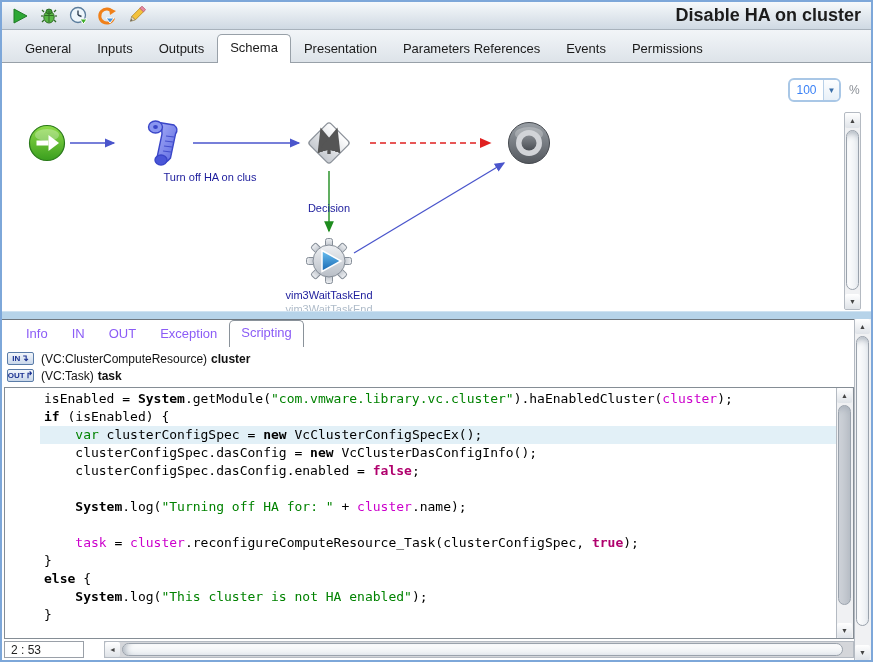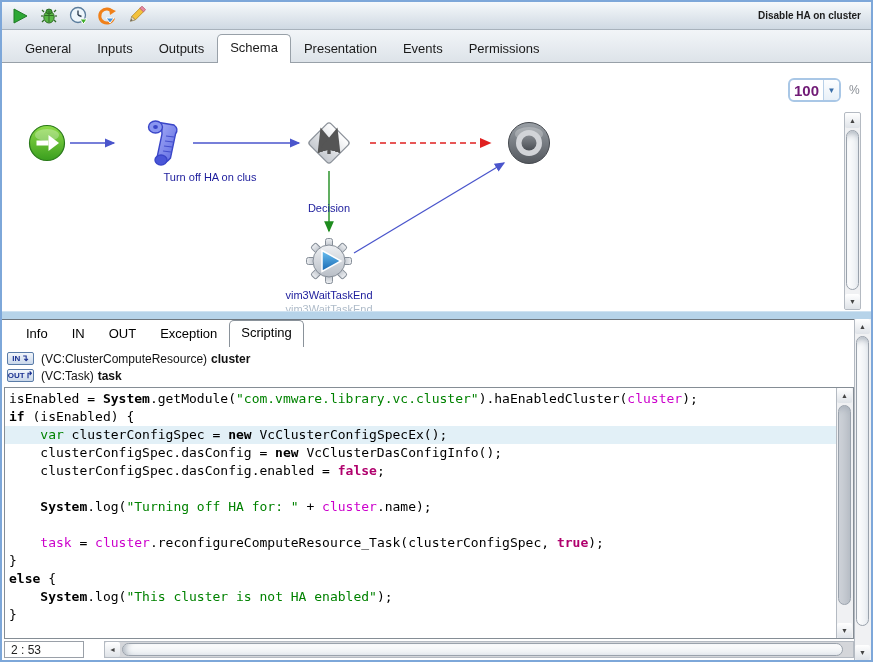--- a/index.html
+++ b/index.html
@@ -12,21 +12,21 @@
   }
 
   
   .toolbar {
     height: 28px; display: flex; align-items: center;
     background: linear-gradient(#f6f9fb, #cfd9e3);
     border-bottom: 1px solid #a8b2bc; padding: 0 8px;
   }
   .toolbar .icons { display: flex; align-items: center; gap: 9px; }
   .tool-btn { width: 20px; height: 20px; display: flex; align-items: center; justify-content: center; cursor: pointer; }
-  .toolbar .title { margin-left: auto; font-size: 10px; font-weight: bold; color: #1c1c1c; padding-right: 2px; }
+  .toolbar .title { margin-left: auto; font-size: 18px; font-weight: bold; color: #1c1c1c; padding-right: 2px; }
 
   
   .tabstrip {
     height: 33px; display: flex; align-items: flex-end;
     background: linear-gradient(#f2f5f8, #dde3e9);
     border-bottom: 1px solid #98a0a8; padding-left: 10px;
   }
   .tab {
     font-size: 13px; color: #1a1a1a; padding: 5px 12px 6px 12px; cursor: pointer;
     border: 1px solid transparent; border-bottom: none; white-space: nowrap;
@@ -44,21 +44,21 @@
     position: absolute; font-size: 11px; color: #1c1c9c; text-align: center; white-space: nowrap;
     transform: translateX(-50%); cursor: pointer;
   }
   .node-label.clipped { color: #9aaabb; opacity: .8; }
 
   .zoom-box {
     position: absolute; left: 786px; top: 15px; width: 53px; height: 24px;
     border: 2px solid #a9c7e6; border-radius: 6px; background: #fff;
     display: flex; align-items: stretch; overflow: hidden; cursor: pointer;
   }
-  .zoom-box .val { flex: 1; font-size: 15px; color: #701a75; display: flex; align-items: center; justify-content: center; font-weight: bold; }
+  .zoom-box .val { flex: 1; font-size: 12px; color: #3b82f6; display: flex; align-items: center; justify-content: center; }
   .zoom-box .arrow-btn { width: 16px; border-left: 1px solid #b8d0e8; display: flex; align-items: center; justify-content: center; font-size: 8px; color: #3a6ea8; background: linear-gradient(#fdfeff,#e8f0f8); }
   .zoom-pct { position: absolute; left: 847px; top: 20px; font-size: 12px; color: #8a8f96; }
 
   
   .vscroll { position: absolute; width: 17px; background: #f0f1f3; border: 1px solid #b4bac2; border-radius: 2px; }
   .hscroll { position: relative; height: 17px; background: #d4d6da; border: 1px solid #b4bac2; flex: 1; }
   .sb-btn {
     position: absolute; width: 15px; height: 15px; background: linear-gradient(#ffffff,#dfe3e8);
     display: flex; align-items: center; justify-content: center; font-size: 7px; color: #444;
     border-radius: 2px; cursor: pointer;
@@ -67,38 +67,38 @@
   .sb-thumb.gray { background: linear-gradient(90deg,#d0d4da,#b8bec6); }
 
   
   .splitter { height: 8px; background: #b6d3e9; border-top: 1px solid #cfe2f1; cursor: row-resize; }
 
   
   .bottom { position: relative; height: 341px; background: #fff; display: flex; }
   .bottom-content { flex: 1; display: flex; flex-direction: column; min-width: 0; }
 
   .btabs { height: 28px; display: flex; align-items: flex-end; border-top: 1px solid #6e767e; padding-left: 12px; background: #fff; }
-  .btab { font-size: 13px; color: #000000; padding: 4px 11px 6px 11px; cursor: pointer; border: 1px solid transparent; border-bottom: none; white-space: nowrap; }
+  .btab { font-size: 13px; color: #8b5cf6; padding: 4px 11px 6px 11px; cursor: pointer; border: 1px solid transparent; border-bottom: none; white-space: nowrap; }
   .btab.selected { border-color: #8a929a; border-radius: 5px 5px 0 0; background: #fff; padding-bottom: 7px; }
 
   .params { padding: 3px 0 2px 5px; }
   .param-row { display: flex; align-items: center; height: 17px; font-size: 12px; color: #111; }
   .param-badge {
     width: 27px; height: 13px; margin-right: 7px; border: 1px solid #5a7ca8; border-radius: 2px;
     background: linear-gradient(#f2f6fb,#c9d7ea); color: #1a3090; font-size: 8px; font-weight: bold;
     display: flex; align-items: center; justify-content: center; line-height: 1; cursor: pointer;
   }
   .param-badge .dir-arrow { font-size: 9px; margin-left: 1px; }
   .param-type { margin-right: 4px; }
   .param-name { font-weight: bold; }
 
   
   .editor { flex: 1; display: flex; border: 1px solid #858d95; margin: 1px 0 0 2px; min-height: 0; background: #fff; }
   .code-area { flex: 1; overflow: hidden; padding-top: 2px; cursor: text; }
-  .code-line { font-family: "DejaVu Sans Mono", monospace; font-size: 13px; line-height: 18px; white-space: pre; padding-left: 4px; }
+  .code-line { font-family: "DejaVu Sans Mono", monospace; font-size: 13px; line-height: 18px; white-space: pre; padding-left: 4px; margin-left: 35px; }
   .code-line.hl { background: #e2f0f7; }
   .tok-p { color: #000; }
   .tok-b { color: #000; font-weight: bold; }
   .tok-s, .tok-g { color: #008200; }
   .tok-v { color: #cc00cc; }
   .tok-k { color: #b0006d; font-weight: bold; }
   .editor-vscroll { position: relative; width: 17px; background: #f0f1f3; border-left: 1px solid #b4bac2; }
 
   
   .statusrow { height: 21px; display: flex; align-items: center; padding: 1px 0 1px 2px; background: #fff; }
@@ -164,20 +164,21 @@
     </div>
     <div class="title">Disable HA on cluster</div>
   </div>
 
   <div class="tabstrip">
     <div class="tab">General</div>
     <div class="tab">Inputs</div>
     <div class="tab">Outputs</div>
     <div class="tab selected">Schema</div>
     <div class="tab">Presentation</div>
+    <div class="tab">Parameters References</div>
     <div class="tab">Events</div>
     <div class="tab">Permissions</div>
   </div>
 
   <div class="canvas">
 
     <svg class="edges" width="873" height="248" viewBox="0 0 873 248">
       <defs>
         <marker id="mBlue" markerWidth="9" markerHeight="8" refX="7" refY="3.5" orient="auto">
             <path d="M0 0 L8 3.5 L0 7 Z" fill="#4a55cc"></path>

